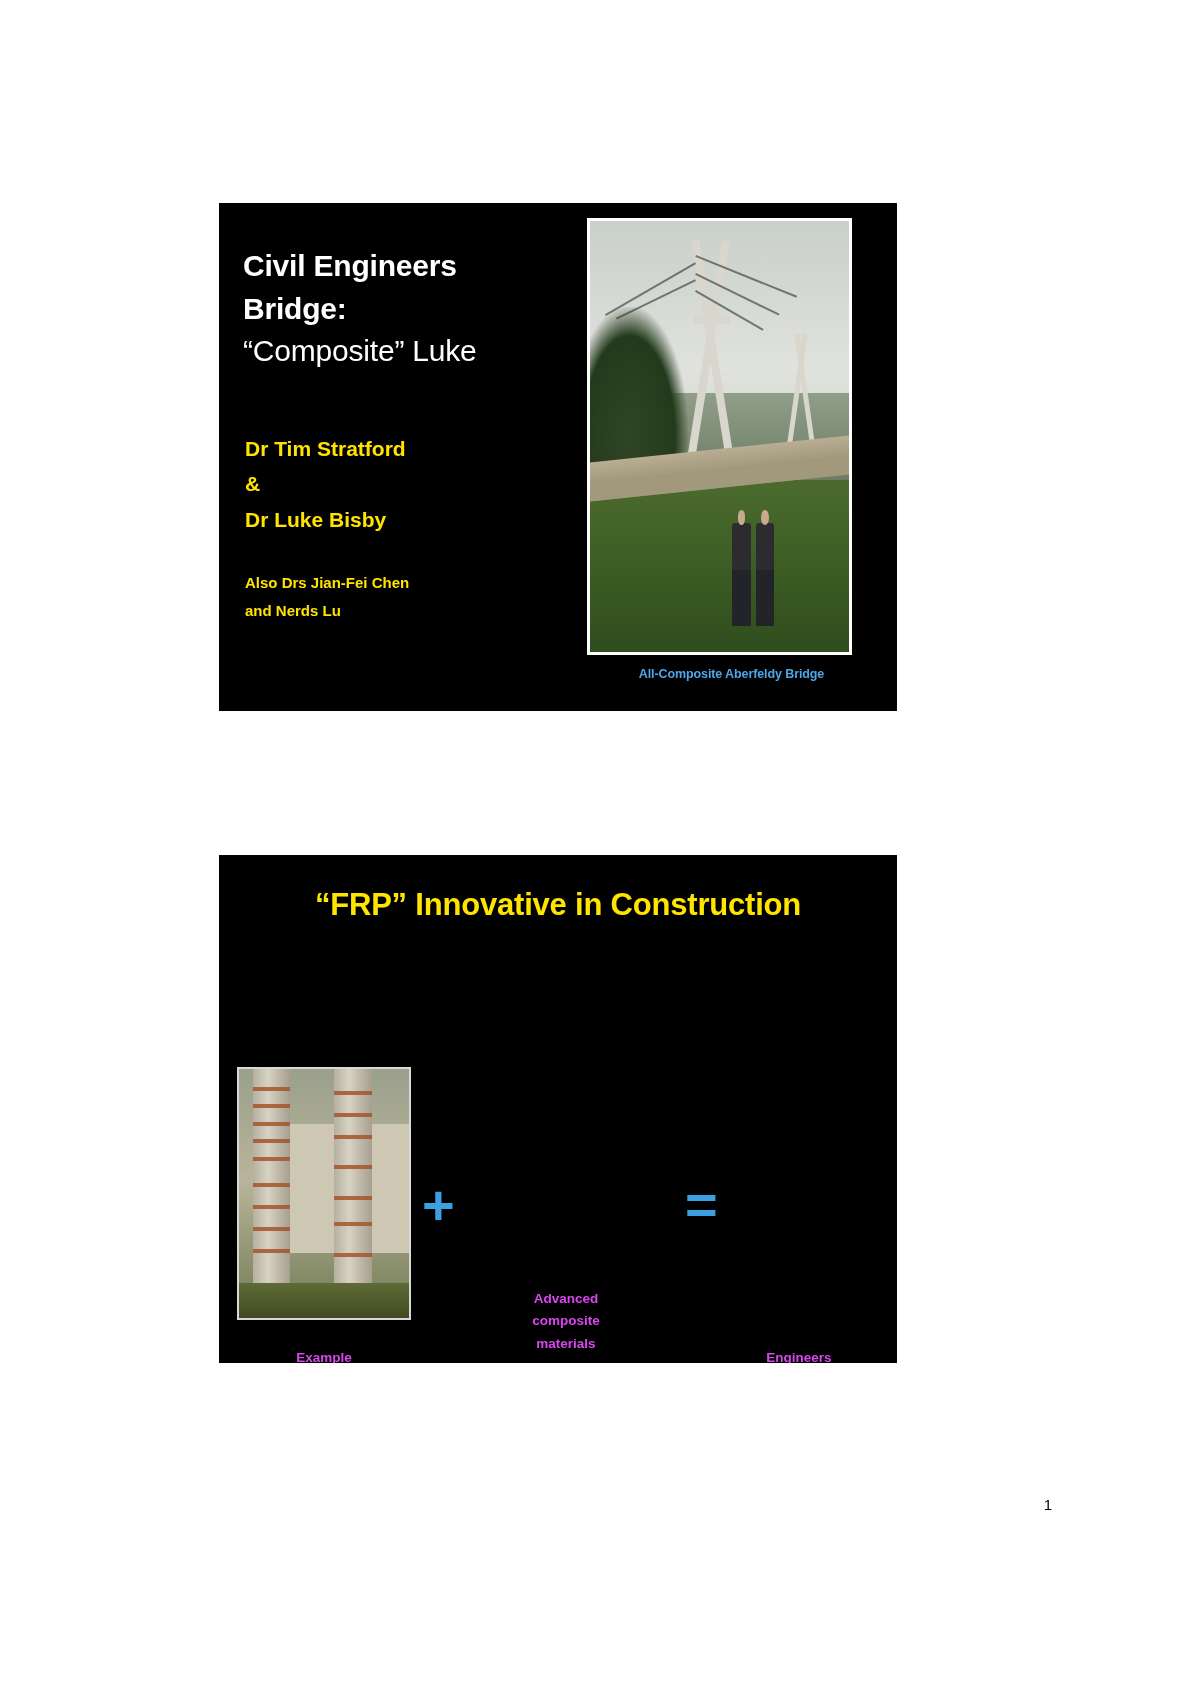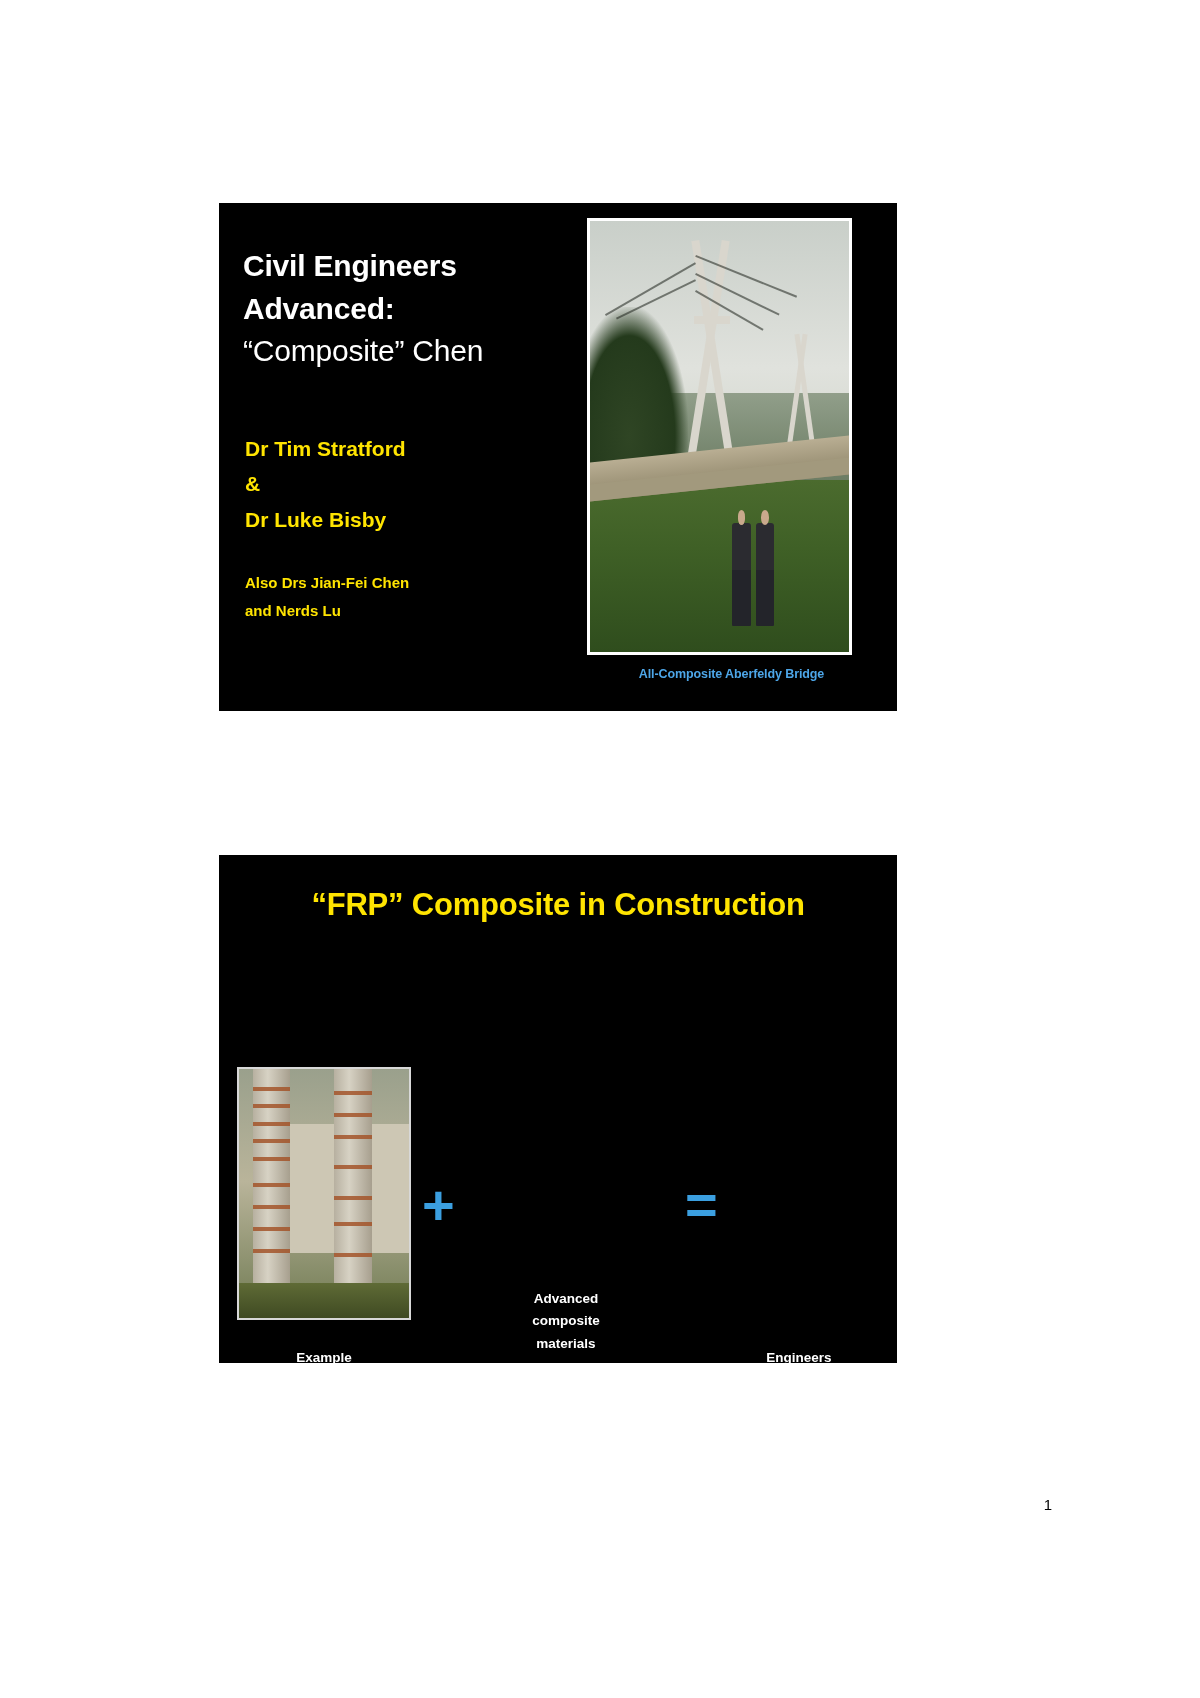--- a/index.html
+++ b/index.html
@@ -146,21 +146,21 @@
   .s2-op {
     position: absolute;
     color: #3b9fe0;
     font-weight: bold;
     font-size: 56px;
     line-height: 1;
   }
   .s2-cap {
     position: absolute;
     text-align: center;
-    color: #ffffff;
+    color: #d946ef;
     font-size: 13.5px;
     font-weight: bold;
     line-height: 1.65;
   }
 
   
   #s2-img-left  { left: 18px;  top: 112px; width: 174px; height: 253px; }
   #s2-cap-left  { left: 8px;   top: 392px; width: 194px; }
 
   #s2-plus      { left: 203px; top: 222px; }
@@ -262,22 +262,22 @@
 </style>
 </head>
 <body>
 
 <div class="page">
 
   <div class="slide" id="slide-1">
 
     <div class="s1-title-block">
       <div class="s1-title-line bold">Civil Engineers</div>
-      <div class="s1-title-line bold">Advanced:</div>
-      <div class="s1-title-line light">“Composite” Chen</div>
+      <div class="s1-title-line bold">Bridge:</div>
+      <div class="s1-title-line light">“Composite” Luke</div>
     </div>
 
     <div class="s1-authors">
       <div class="s1-author-line">Dr Tim Stratford</div>
       <div class="s1-author-line">&amp;</div>
       <div class="s1-author-line">Dr Luke Bisby</div>
     </div>
 
     <div class="s1-also">
       <div class="s1-also-line">Also Drs Jian-Fei Chen</div>
@@ -310,21 +310,21 @@
         <div class="person" style="left:55%;"></div>
         <div class="person" style="left:64%;"></div>
       </div>
     </div>
 
     <div class="s1-caption">All-Composite Aberfeldy Bridge</div>
   </div>
 
   <div class="slide" id="slide-2">
 
-    <div class="s2-title">“FRP” Composite in Construction</div>
+    <div class="s2-title">“FRP” Innovative in Construction</div>
 
     <div class="s2-row">
 
       <div class="s2-cell s2-img" id="s2-img-left">
         <div class="ph">
           <div class="col-bg"></div>
           <div class="col-wall"></div>
           <div class="col" style="left:8%;">
             <div class="rust" style="top:8%;"></div>
             <div class="rust" style="top:16%;"></div>

